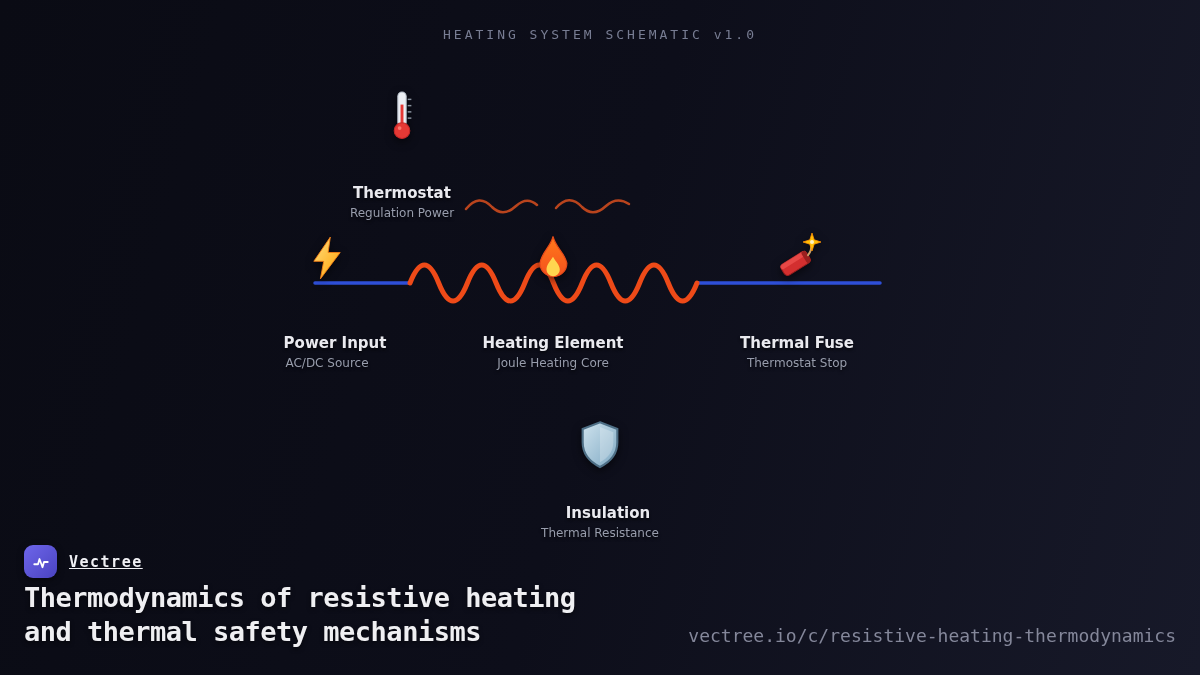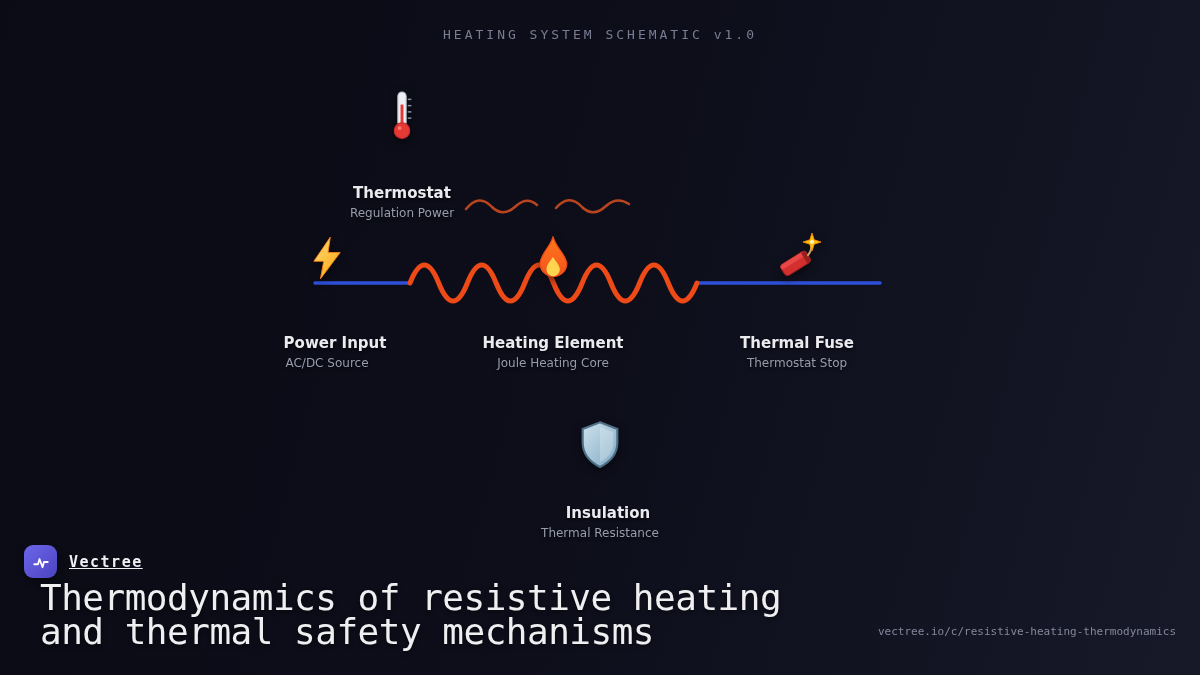--- a/index.html
+++ b/index.html
@@ -29,28 +29,28 @@
     background:linear-gradient(135deg,#6e66ea,#4a43c0);
     display:flex;align-items:center;justify-content:center;
     box-shadow:0 2px 6px rgba(0,0,0,.5);
   }
   .brand-name{
     position:absolute;left:69px;top:553px;
     font-family:"DejaVu Sans Mono",monospace;font-weight:bold;font-size:15px;
     letter-spacing:1.5px;color:#f0f0f4;text-decoration:underline;
   }
   .big-title{
-    position:absolute;left:40px;top:581px;width:820px;
-    font-family:"DejaVu Sans Mono",monospace;font-weight:normal;font-size:36px;
+    position:absolute;left:24px;top:581px;width:820px;
+    font-family:"DejaVu Sans Mono",monospace;font-weight:bold;font-size:27px;
     line-height:34px;letter-spacing:-0.5px;color:#efeff2;
     text-shadow:0 2px 4px rgba(0,0,0,.5);
   }
   .url{
     position:absolute;right:24px;top:625px;
-    font-family:"DejaVu Sans Mono",monospace;font-size:11px;color:#84879a;
+    font-family:"DejaVu Sans Mono",monospace;font-size:18px;color:#84879a;
   }
 </style>
 </head>
 <body>
 
 <div class="scene">
 
   <div class="header-title">HEATING SYSTEM SCHEMATIC v1.0</div>
 
   <svg class="wires" width="1200" height="675" viewBox="0 0 1200 675">

